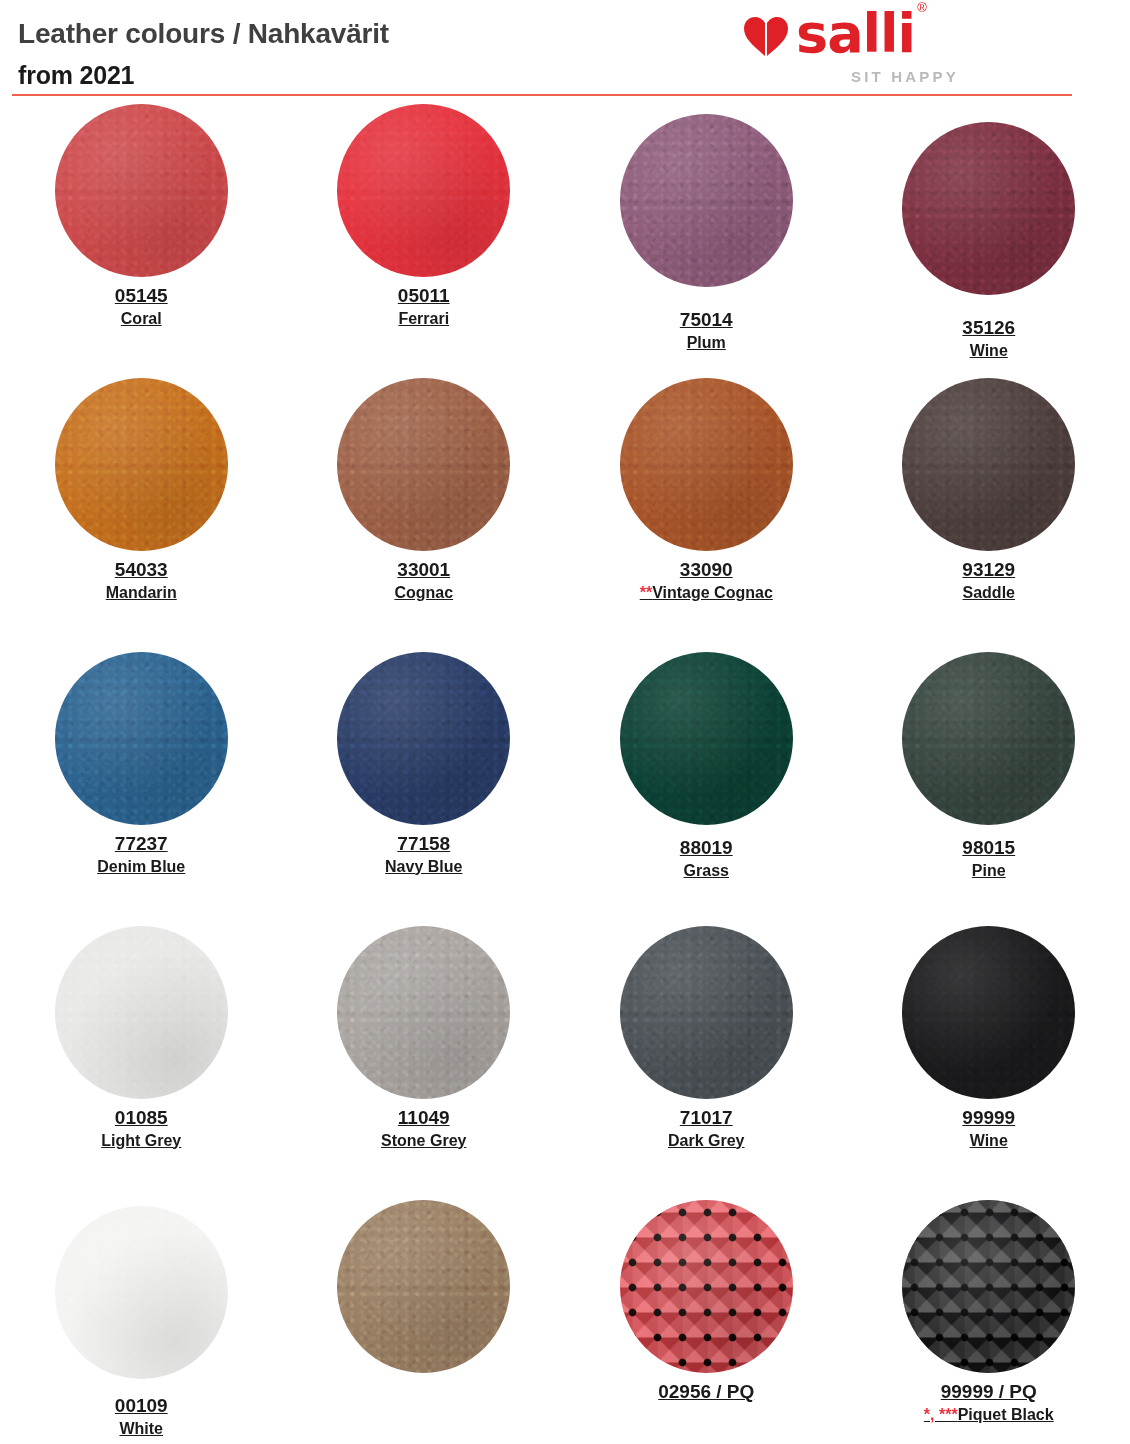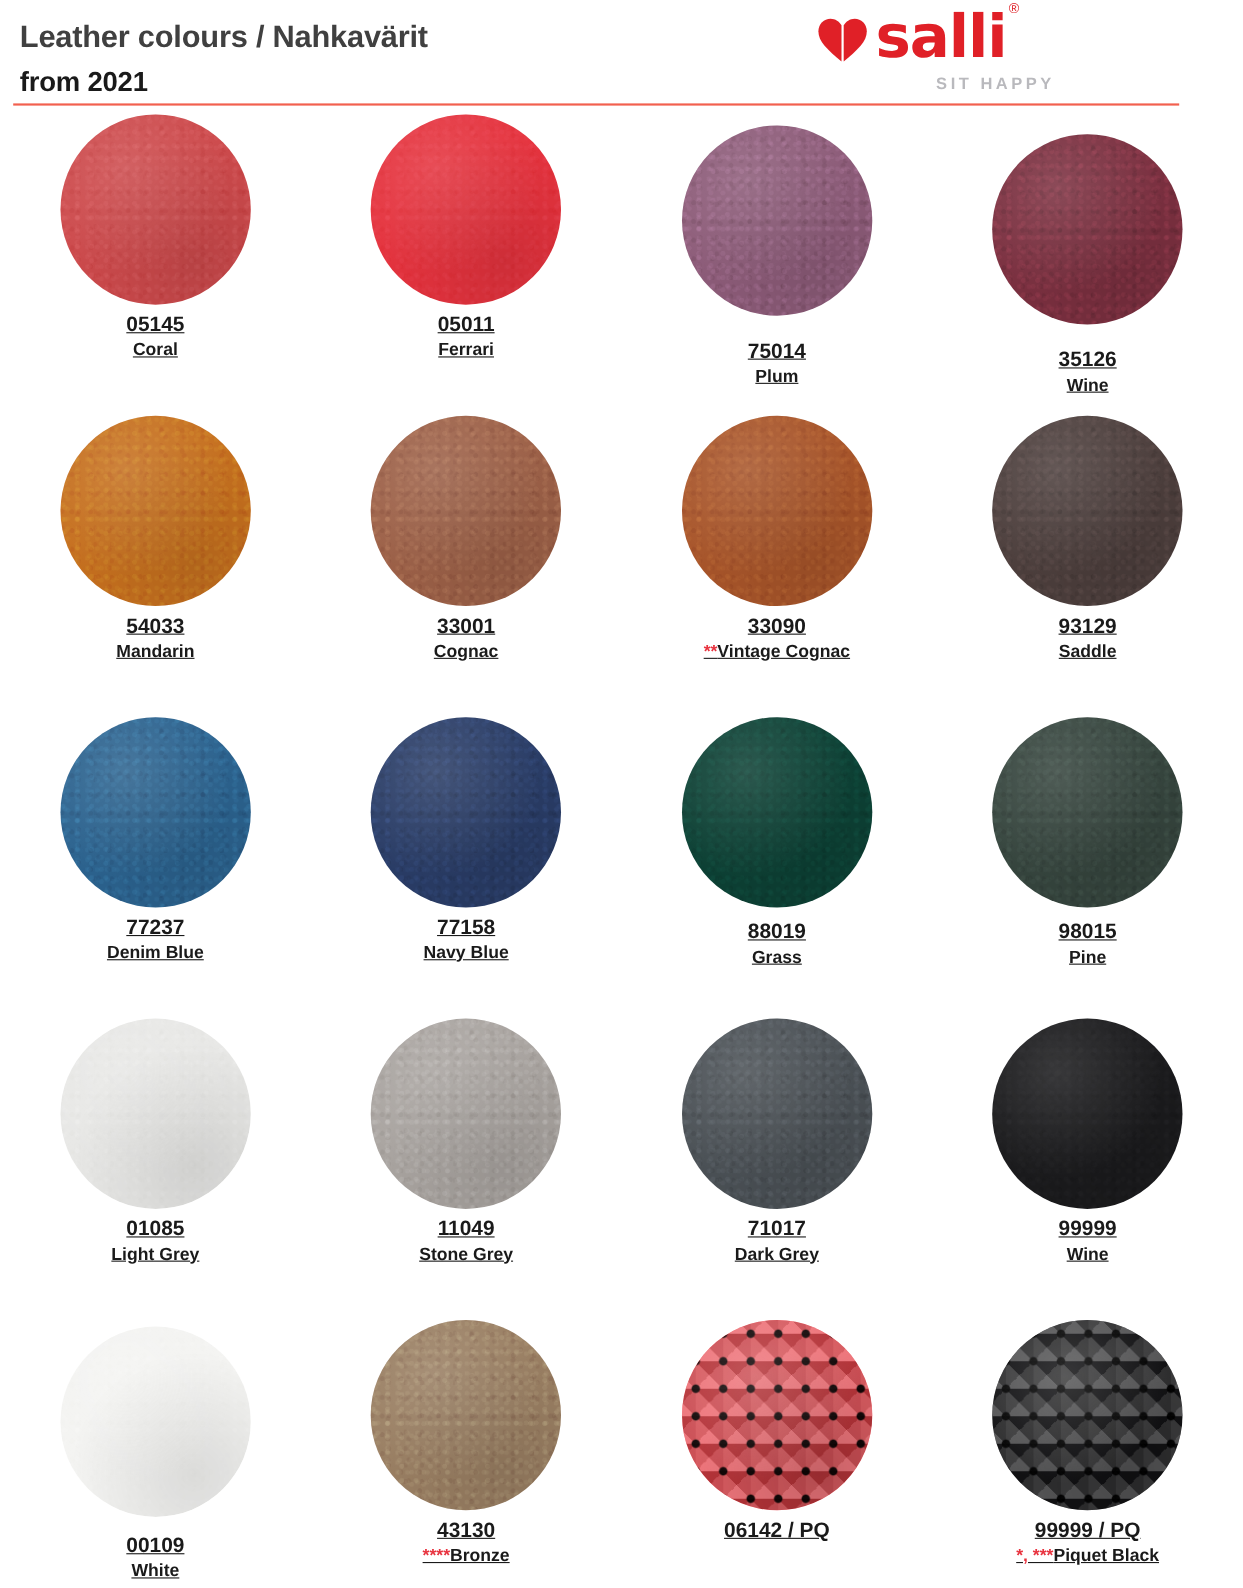--- a/index.html
+++ b/index.html
@@ -406,31 +406,27 @@
         </div>
         <div class="labels nudge-8">
           <div class="code">00109</div>
           <div class="name">White</div>
         </div>
       </div>
       <div class="cell ">
         <div class="swatch-wrap">
           <div class="swatch grain" style="background: rgb(154, 127, 99);"></div>
         </div>
-        <div class="labels ">
-          <div class="code">43130</div>
-          <div class="name"><span class="mark">****</span>Bronze</div>
-        </div>
       </div>
       <div class="cell ">
         <div class="swatch-wrap">
           <div class="swatch piquet" style="background: rgb(232, 67, 74);"></div>
         </div>
         <div class="labels ">
-          <div class="code">06142 / PQ</div>
+          <div class="code">02956 / PQ</div>
         </div>
       </div>
       <div class="cell ">
         <div class="swatch-wrap">
           <div class="swatch piquet" style="background: rgb(24, 24, 26);"></div>
         </div>
         <div class="labels ">
           <div class="code">99999 / PQ</div>
           <div class="name"><span class="mark">*, ***</span>Piquet Black</div>
         </div>

